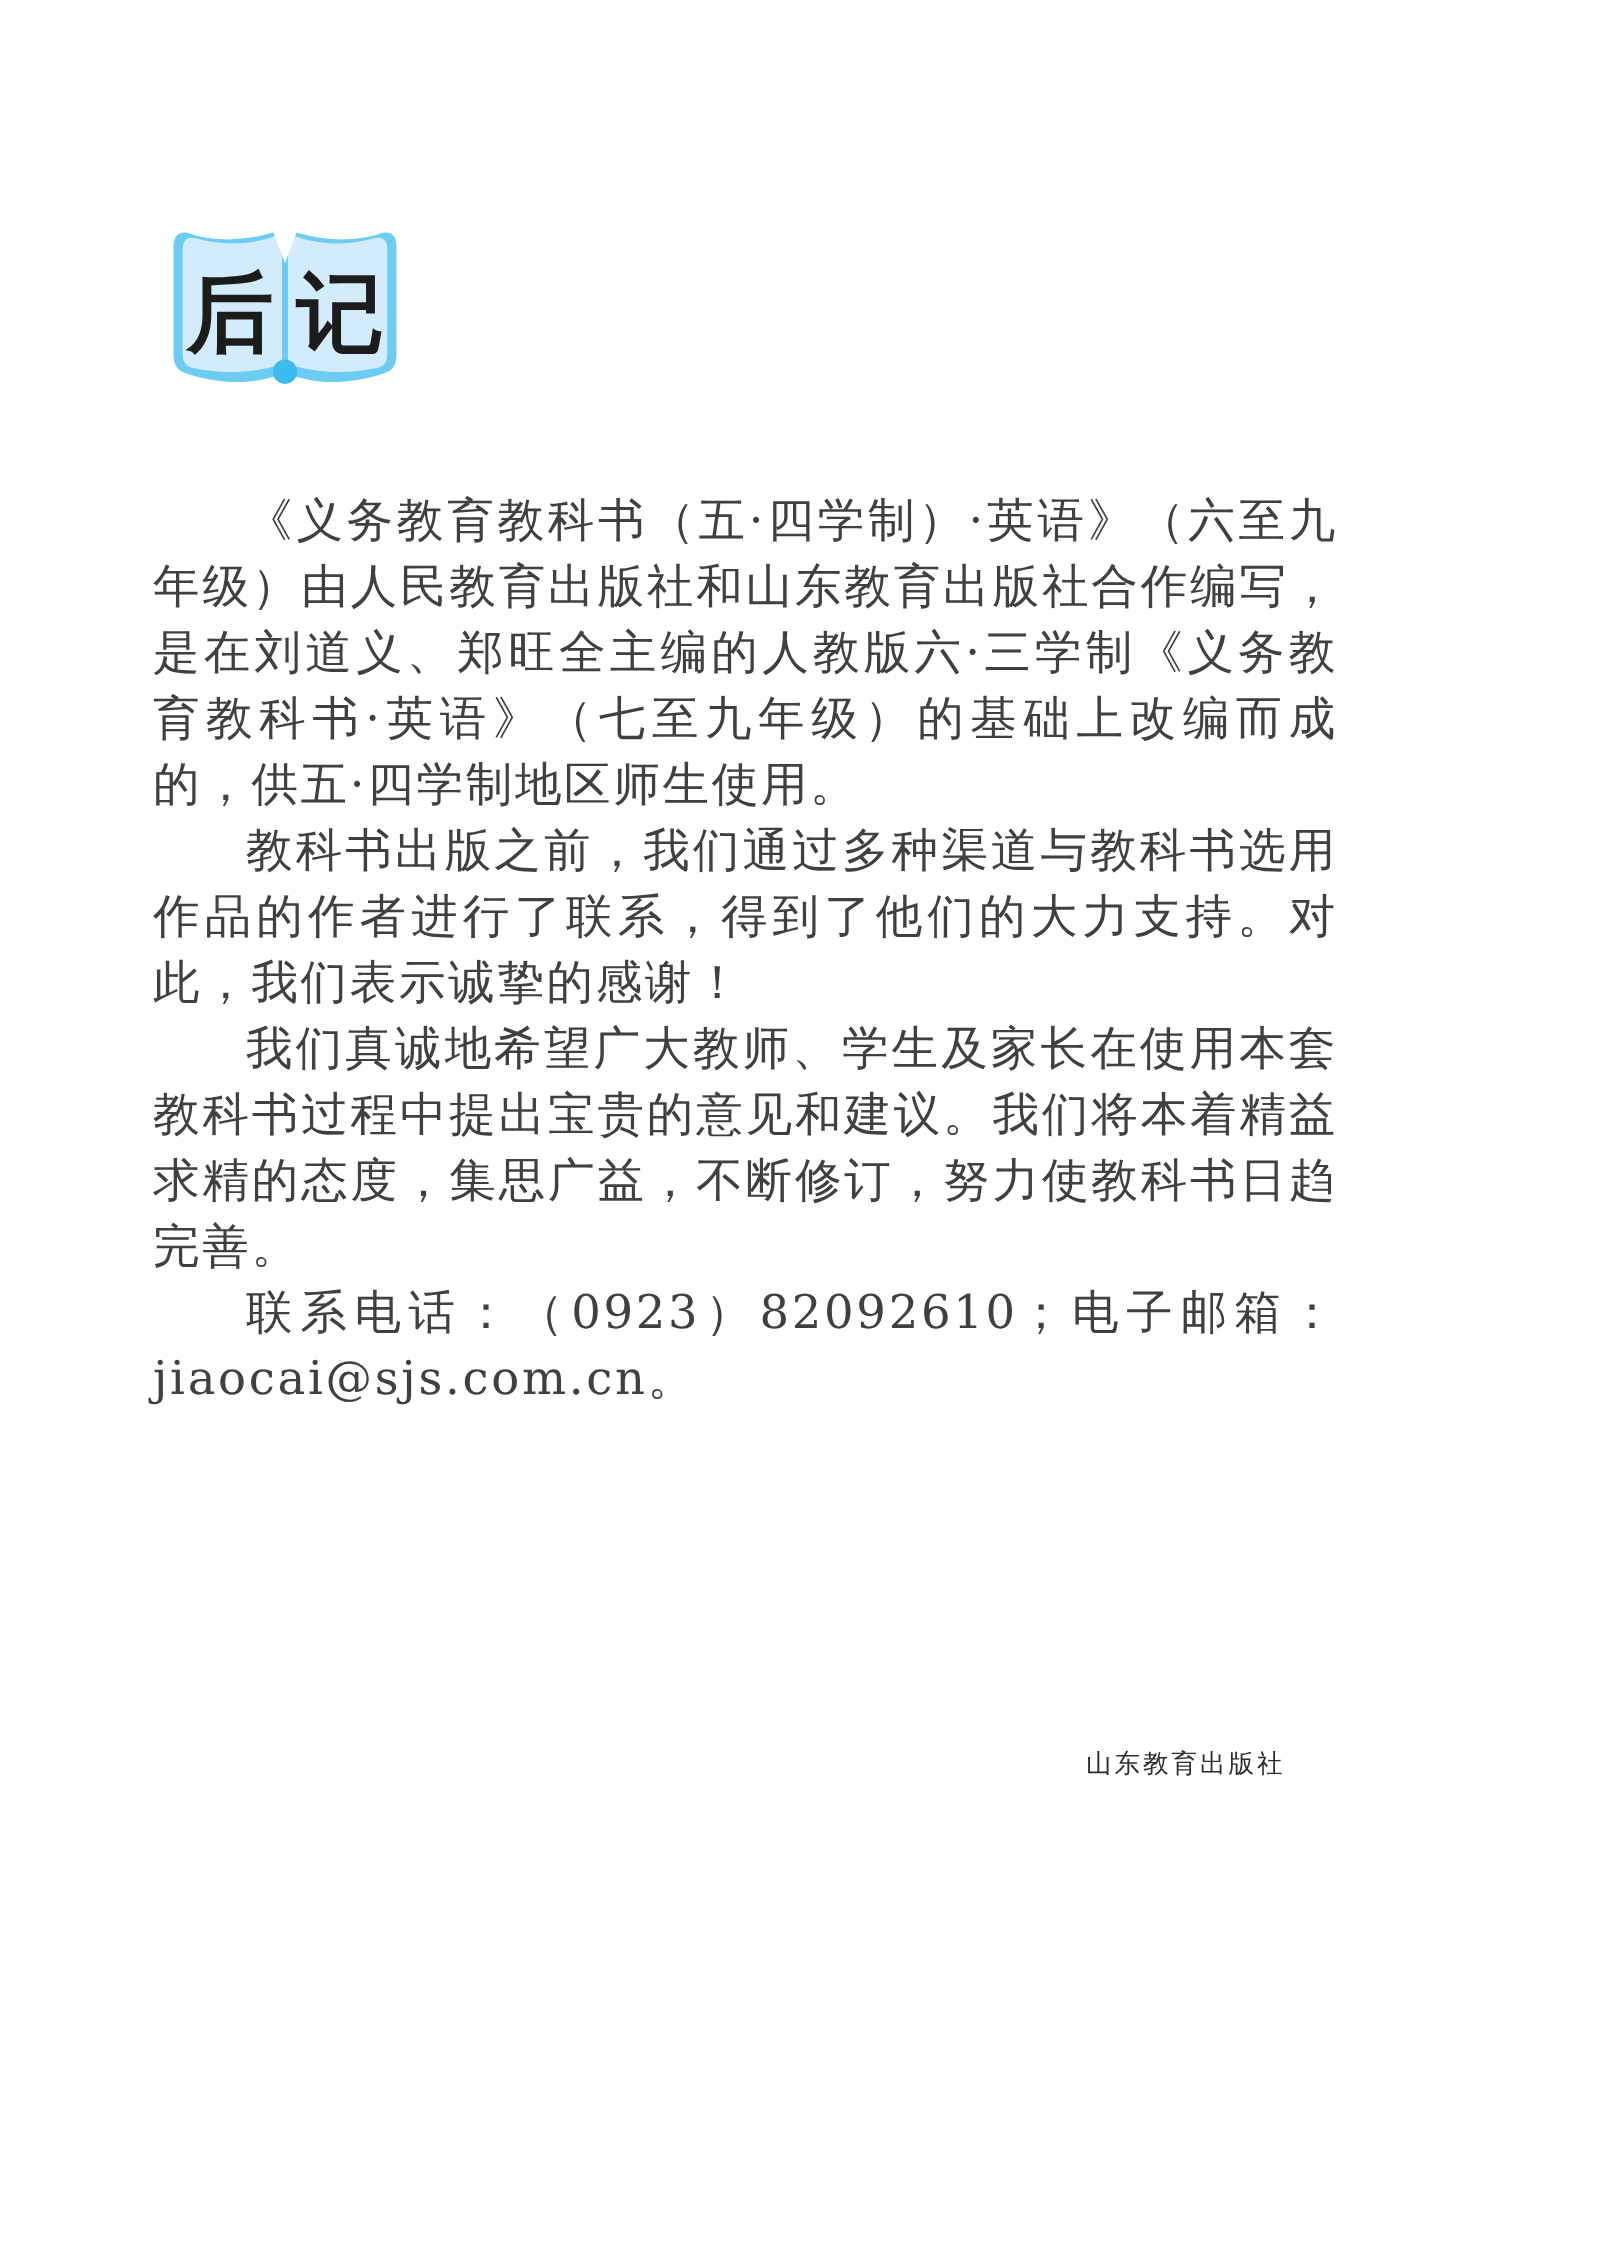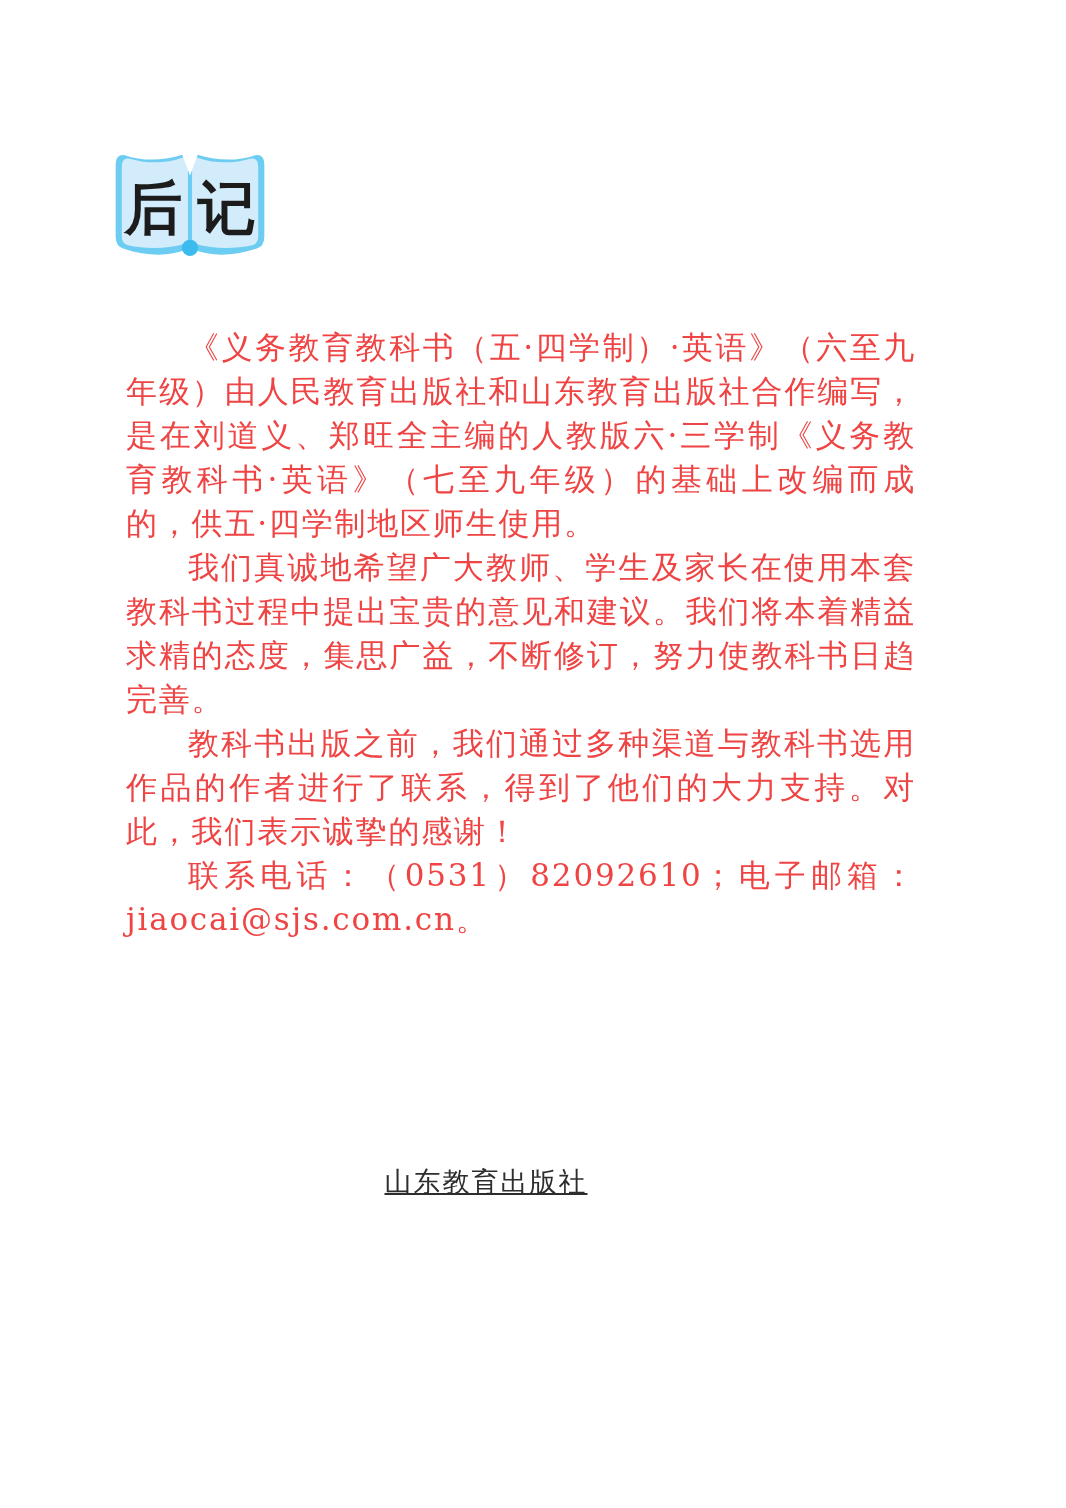--- a/index.html
+++ b/index.html
@@ -22,64 +22,63 @@
     width: 154px;
     height: 112px;
   }
   .badge-char {
     font-family: "DejaVu Serif", "Liberation Serif", serif;
     font-size: 57px;
     font-weight: 700;
   }
   .body-text {
     position: absolute;
-    left: 126px;
+    left: 102px;
     top: 325px;
     width: 790px;
-    color: #ef4444;
+    color: #404040;
   }
   .body-text p {
     margin: 0;
     padding: 0;
     font-size: 31px;
     line-height: 44px;
     letter-spacing: 1.8px;
     text-indent: 2em;
     text-align: justify;
   }
   .signature {
     position: absolute;
     left: 115px;
     top: 1164px;
     width: 742px;
-    text-align: center;
+    text-align: right;
     font-family: "DejaVu Sans", "Liberation Sans", sans-serif;
-    font-size: 27px;
+    font-size: 17px;
     letter-spacing: 2px;
     color: #2d2d2d;
-    text-decoration: underline;
   }
 </style>
 </head>
 <body>
 
 <div class="page">
 
   <svg class="badge" viewBox="0 0 150 110" xmlns="http://www.w3.org/2000/svg">
     <path d="M2 16 Q2 6 11 7 C28 13 48 13 70 6 L75 11 L80 6 C102 13 122 13 139 7 Q148 6 148 16 L148 87 Q148 97 140 99 C116 107 94 106 79 100 L75 104 L71 100 C56 106 34 107 10 99 Q2 97 2 87 Z" fill="#6cccf2"></path>
     <path d="M8 18 Q8 9 16 10.5 C32 15.5 52 15.5 69 9 L73 14 L73 93 C54 99.5 32 99.5 14 95.5 Q8 94 8 87 Z" fill="#d3ecfb"></path>
     <path d="M142 18 Q142 9 134 10.5 C118 15.5 98 15.5 81 9 L77 14 L77 93 C96 99.5 118 99.5 136 95.5 Q142 94 142 87 Z" fill="#d3ecfb"></path>
     <path fill="#ffffff" d="M66 3 L75 27 L84 3 Z"></path>
     <circle cx="75" cy="98" r="8" fill="#3cbbee"></circle>
     <text class="badge-char" x="39" y="79" text-anchor="middle" fill="#1c1c1c">后</text>
     <text class="badge-char" x="111" y="79" text-anchor="middle" fill="#1c1c1c">记</text>
   </svg>
 
   <main class="body-text">
     <p>《义务教育教科书（五·四学制）·英语》（六至九年级）由人民教育出版社和山东教育出版社合作编写，是在刘道义、郑旺全主编的人教版六·三学制《义务教育教科书·英语》（七至九年级）的基础上改编而成的，供五·四学制地区师生使用。</p>
+    <p>教科书出版之前，我们通过多种渠道与教科书选用作品的作者进行了联系，得到了他们的大力支持。对此，我们表示诚挚的感谢！</p>
     <p>我们真诚地希望广大教师、学生及家长在使用本套教科书过程中提出宝贵的意见和建议。我们将本着精益求精的态度，集思广益，不断修订，努力使教科书日趋完善。</p>
-    <p>教科书出版之前，我们通过多种渠道与教科书选用作品的作者进行了联系，得到了他们的大力支持。对此，我们表示诚挚的感谢！</p>
-    <p>联系电话：（0531）82092610；电子邮箱：jiaocai@sjs.com.cn。</p>
+    <p>联系电话：（0923）82092610；电子邮箱：jiaocai@sjs.com.cn。</p>
   </main>
 
   <div class="signature">山东教育出版社</div>
 
 </div>
 
 </body></html>

